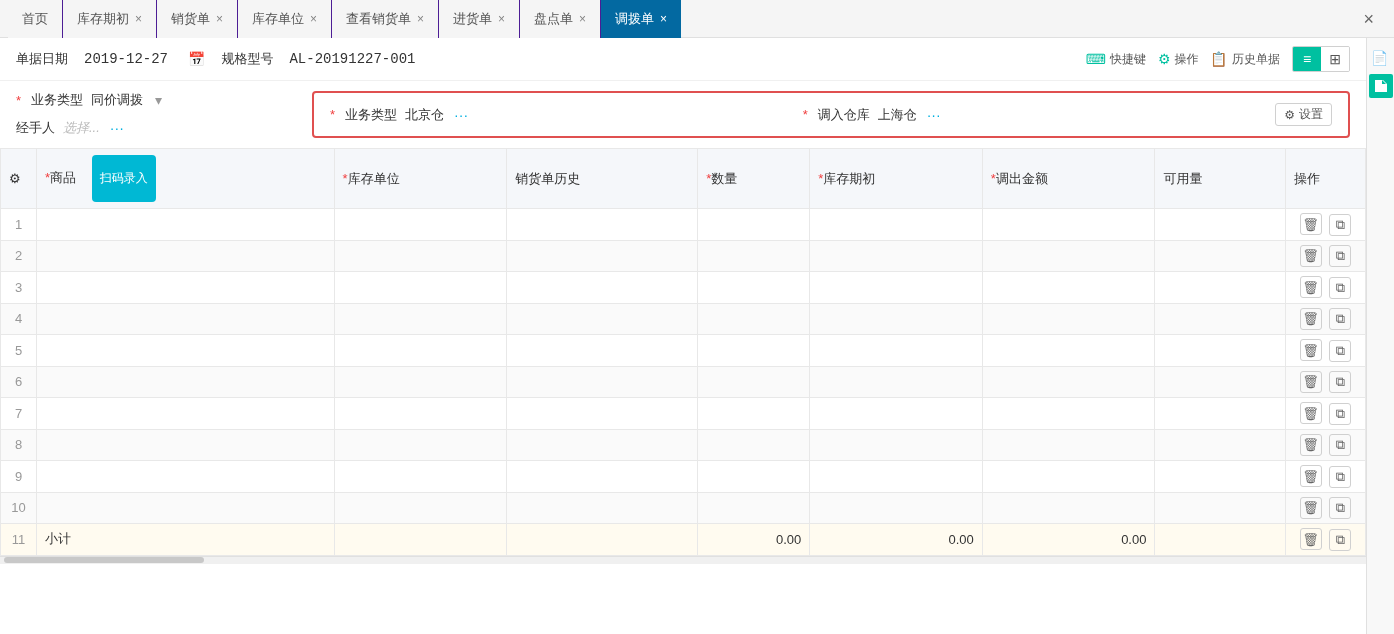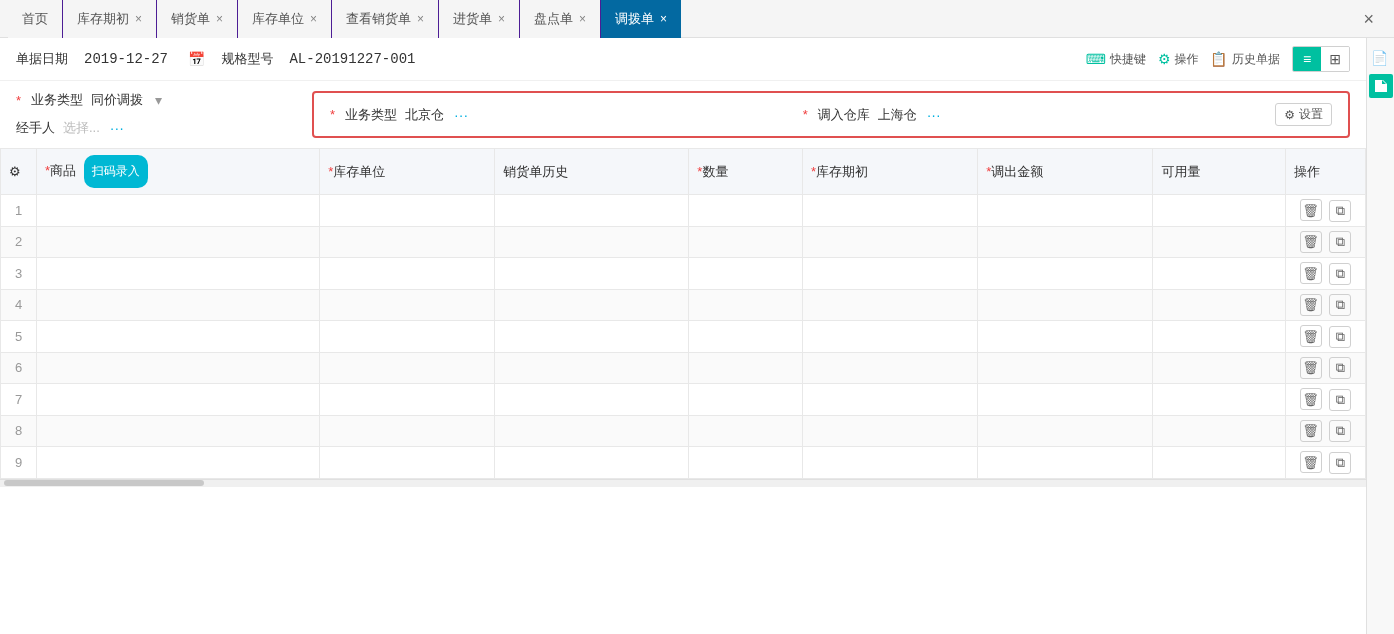--- a/index.html
+++ b/index.html
@@ -68,35 +68,35 @@
     .settings-btn {
       border: 1px solid #d0d0d0; border-radius: 3px; padding: 2px 8px; font-size: 12px;
       color: #555; cursor: pointer; background: #fff; display: flex; align-items: center; gap: 4px;
       white-space: nowrap;
     }
 
     
     .left-col { display: flex; flex-direction: column; gap: 10px; min-width: 280px; }
     .business-type-row { display: flex; align-items: center; gap: 8px; }
     .handler-row { display: flex; align-items: center; gap: 8px; }
-    .handler-placeholder { color: #bbb; font-size: 13px; }
+    .handler-placeholder { color: #bbb; font-size: 13px; font-style: italic; }
     .data-table { width: 100%; border-collapse: collapse; }
     .data-table th {
       background: #f5f7fa; border: 1px solid #e8e8e8; padding: 6px 8px;
       font-weight: normal; font-size: 13px; color: #333; text-align: left; white-space: nowrap;
     }
     .data-table td {
       border: 1px solid #e8e8e8; padding: 4px 8px; font-size: 13px; height: 30px;
     }
     .data-table tr:nth-child(even) td { background: #fafafa; }
     .data-table td.row-num { color: #999; text-align: center; width: 36px; }
     .gear-th { width: 36px; text-align: center; }
     .scan-btn {
-      background: #00b8d4; color: #fff; border: none; border-radius: 10px; padding: 8px 8px;
-      font-size: 12px; cursor: pointer; margin-left: 4px;
+      background: #00b8d4; color: #fff; border: none; border-radius: 4px; padding: 15px 8px;
+      font-size: 12px; cursor: pointer; margin-left: 12px;
     }
     .op-col { width: 80px; text-align: center; }
     .icon-btn {
       background: none; border: 1px solid #d0d0d0; border-radius: 3px; width: 22px; height: 22px;
       cursor: pointer; display: inline-flex; align-items: center; justify-content: center;
       font-size: 13px; color: #666; margin: 0 2px;
     }
 
     
     .summary-row td { background: #fffbf0 !important; font-size: 13px; }
@@ -379,20 +379,48 @@
         <td></td>
         <td></td>
         <td></td>
         <td></td>
         <td></td>
         <td class="op-col">
           <button class="icon-btn">🗑</button>
           <button class="icon-btn">⧉</button>
         </td>
       </tr>
+            <tr>
+        <td class="row-num">10</td>
+        <td></td>
+        <td></td>
+        <td></td>
+        <td></td>
+        <td></td>
+        <td></td>
+        <td></td>
+        <td class="op-col">
+          <button class="icon-btn">🗑</button>
+          <button class="icon-btn">⧉</button>
+        </td>
+      </tr>
+            <tr class="summary-row">
+        <td class="row-num">11</td>
+        <td>小计</td>
+        <td></td>
+        <td></td>
+        <td style="text-align:right;">0.00</td>
+        <td style="text-align:right;">0.00</td>
+        <td style="text-align:right;">0.00</td>
+        <td></td>
+        <td class="op-col">
+          <button class="icon-btn">🗑</button>
+          <button class="icon-btn">⧉</button>
+        </td>
+      </tr>
           </tbody>
       </table>
     </div>
 
     <div class="scrollbar-hint">
       <div class="scrollbar-thumb"></div>
     </div>
 
   </div>
 

